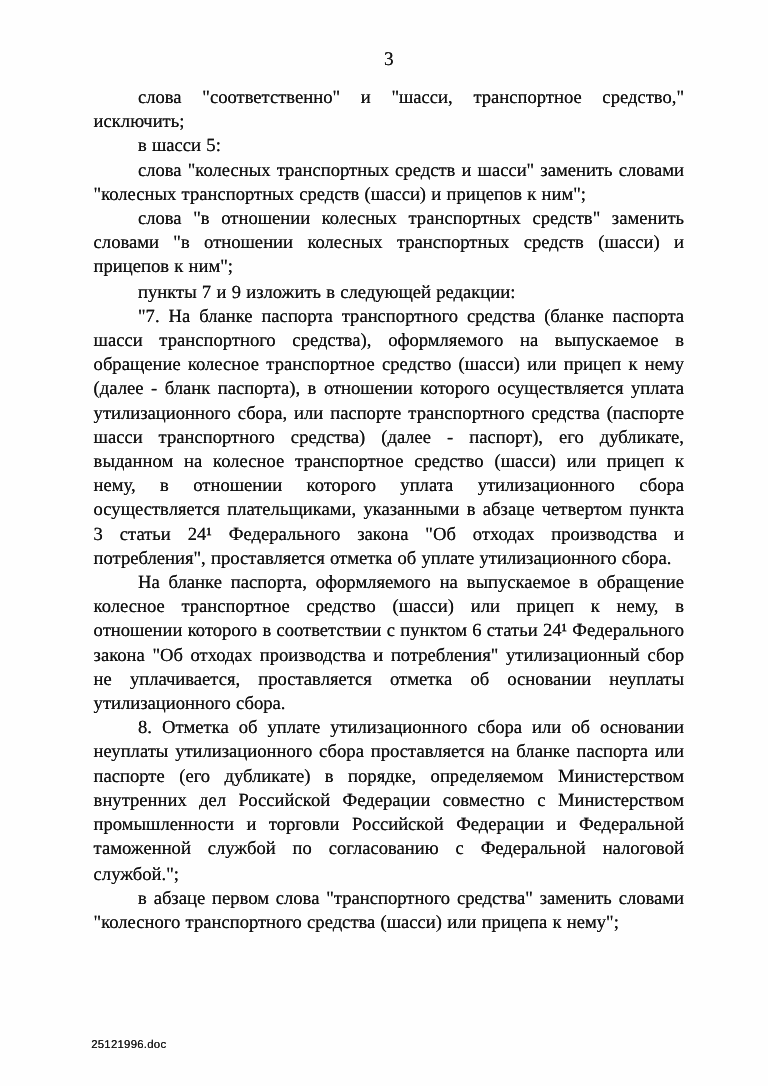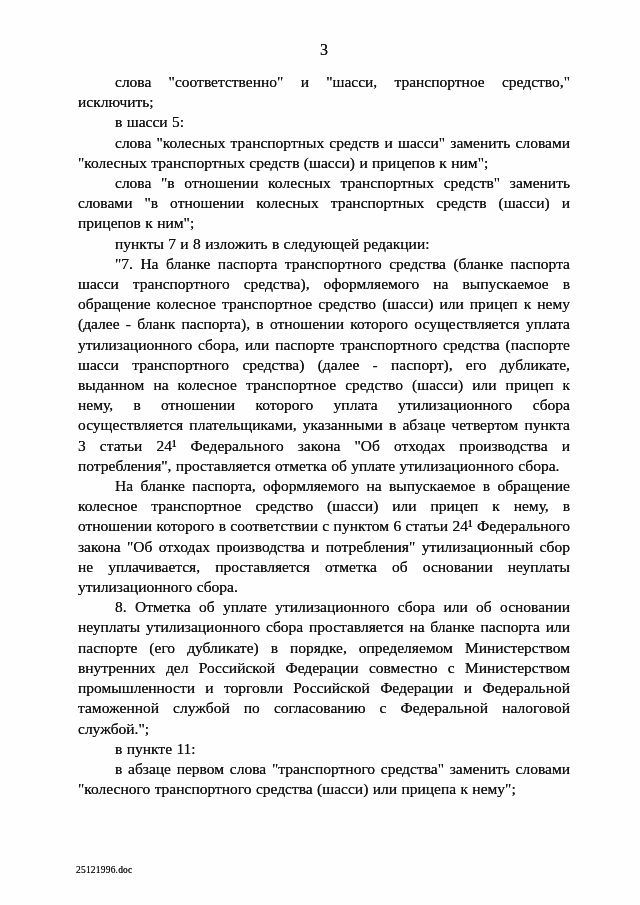--- a/index.html
+++ b/index.html
@@ -45,39 +45,38 @@
     margin: 0;
     text-indent: 37px;
   }
   .doc-footer {
     position: absolute;
     left: 76px;
     top: 865px;
     font-size: 9.5px;
     color: #1a1a1a;
     letter-spacing: 0.2px;
-    font-family: Liberation Serif, serif;
+    font-family: Liberation Sans, sans-serif;
     text-shadow: 0 0 0.3px #222;
   }
 </style>
 </head>
 <body>
 
 <div class="sheet">
 
   <div class="page-number">3</div>
 
   <div class="text-block">
     <p class="para">слова "соответственно" и "шасси, транспортное средство," исключить;</p>
     <p class="para">в шасси 5:</p>
     <p class="para">слова "колесных транспортных средств и шасси" заменить словами "колесных транспортных средств (шасси) и прицепов к ним";</p>
     <p class="para">слова "в отношении колесных транспортных средств" заменить словами "в отношении колесных транспортных средств (шасси) и прицепов к ним";</p>
-    <p class="para">пункты 7 и 8 изложить в следующей редакции:</p>
+    <p class="para">пункты 7 и 9 изложить в следующей редакции:</p>
     <p class="para">"7. На бланке паспорта транспортного средства (бланке паспорта шасси транспортного средства), оформляемого на выпускаемое в обращение колесное транспортное средство (шасси) или прицеп к нему (далее - бланк паспорта), в отношении которого осуществляется уплата утилизационного сбора, или паспорте транспортного средства (паспорте шасси транспортного средства) (далее - паспорт), его дубликате, выданном на колесное транспортное средство (шасси) или прицеп к нему, в отношении которого уплата утилизационного сбора осуществляется плательщиками, указанными в абзаце четвертом пункта 3 статьи 24¹ Федерального закона "Об отходах производства и потребления", проставляется отметка об уплате утилизационного сбора.</p>
     <p class="para">На бланке паспорта, оформляемого на выпускаемое в обращение колесное транспортное средство (шасси) или прицеп к нему, в отношении которого в соответствии с пунктом 6 статьи 24¹ Федерального закона "Об отходах производства и потребления" утилизационный сбор не уплачивается, проставляется отметка об основании неуплаты утилизационного сбора.</p>
     <p class="para">8. Отметка об уплате утилизационного сбора или об основании неуплаты утилизационного сбора проставляется на бланке паспорта или паспорте (его дубликате) в порядке, определяемом Министерством внутренних дел Российской Федерации совместно с Министерством промышленности и торговли Российской Федерации и Федеральной таможенной службой по согласованию с Федеральной налоговой службой.";</p>
-    <p class="para">в пункте 11:</p>
     <p class="para">в абзаце первом слова "транспортного средства" заменить словами "колесного транспортного средства (шасси) или прицепа к нему";</p>
   </div>
 
   <div class="doc-footer">25121996.doc</div>
 
 </div>
 
 </body></html>

